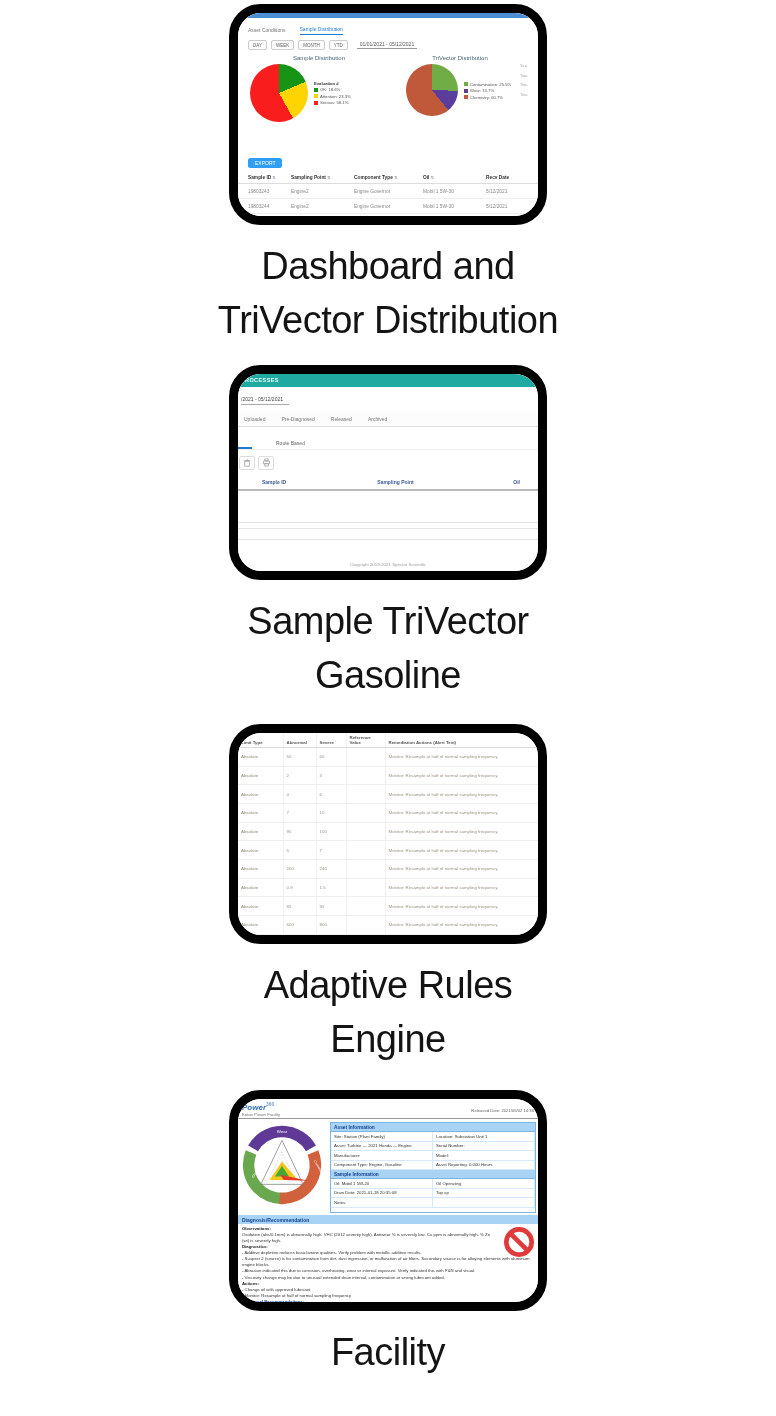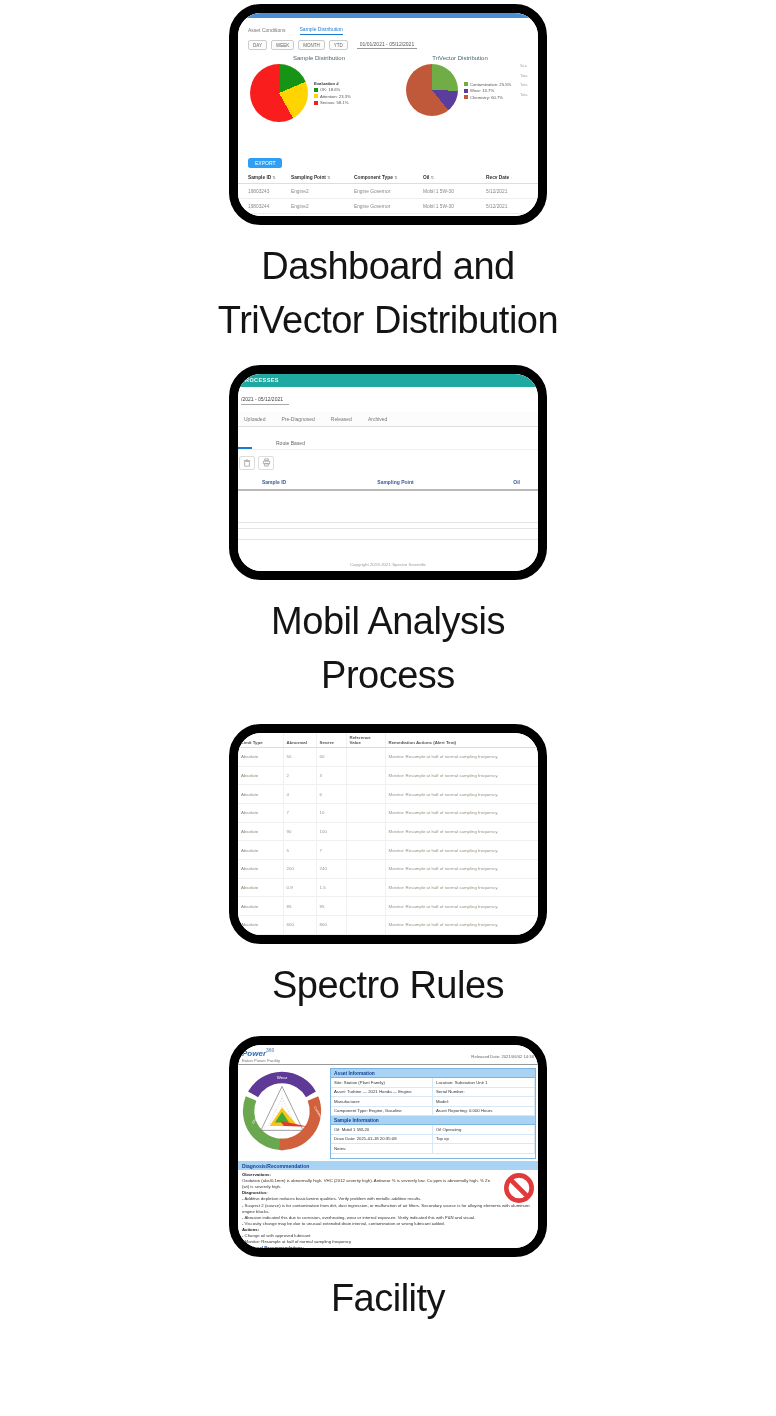--- a/index.html
+++ b/index.html
@@ -232,22 +232,22 @@
         <span class="p2-h2">Sampling Point</span>
         <span class="p2-h3">Oil</span>
       </div>
       <div class="hline" style="top:148px"></div>
       <div class="hline" style="top:154px"></div>
       <div class="hline" style="top:165px"></div>
       <div class="p2-footer">Copyright 2019-2021 Spectro Scientific</div>
     </div>
   </div>
   <div class="caption capm">
-    <div>Mobil Analysis</div>
-    <div>Process</div>
+    <div>Sample TriVector</div>
+    <div>Gasoline</div>
   </div>
 
   <div class="frame mt18">
     <div class="screen s3">
       <table class="t3">
         <colgroup>
             <col style="width:15%">
             <col style="width:11%">
             <col style="width:10%">
             <col style="width:13%">
@@ -331,21 +331,22 @@
               <td>600</td>
               <td>800</td>
               <td></td>
               <td>Monitor: Resample at half of normal sampling frequency.</td>
             </tr>
         </tbody>
       </table>
     </div>
   </div>
   <div class="caption capm">
-    <div>Spectro Rules</div>
+    <div>Adaptive Rules</div>
+    <div>Engine</div>
   </div>
 
   <div class="frame mt20">
     <div class="screen s4">
       <div class="p4-head">
         <div>
           <div class="logo"><span>Power</span><span class="deg">360</span></div>
           <div class="facility">Eaton Power Facility</div>
         </div>
         <div class="released">Released Date: 2021/06/02 14:36</div>

